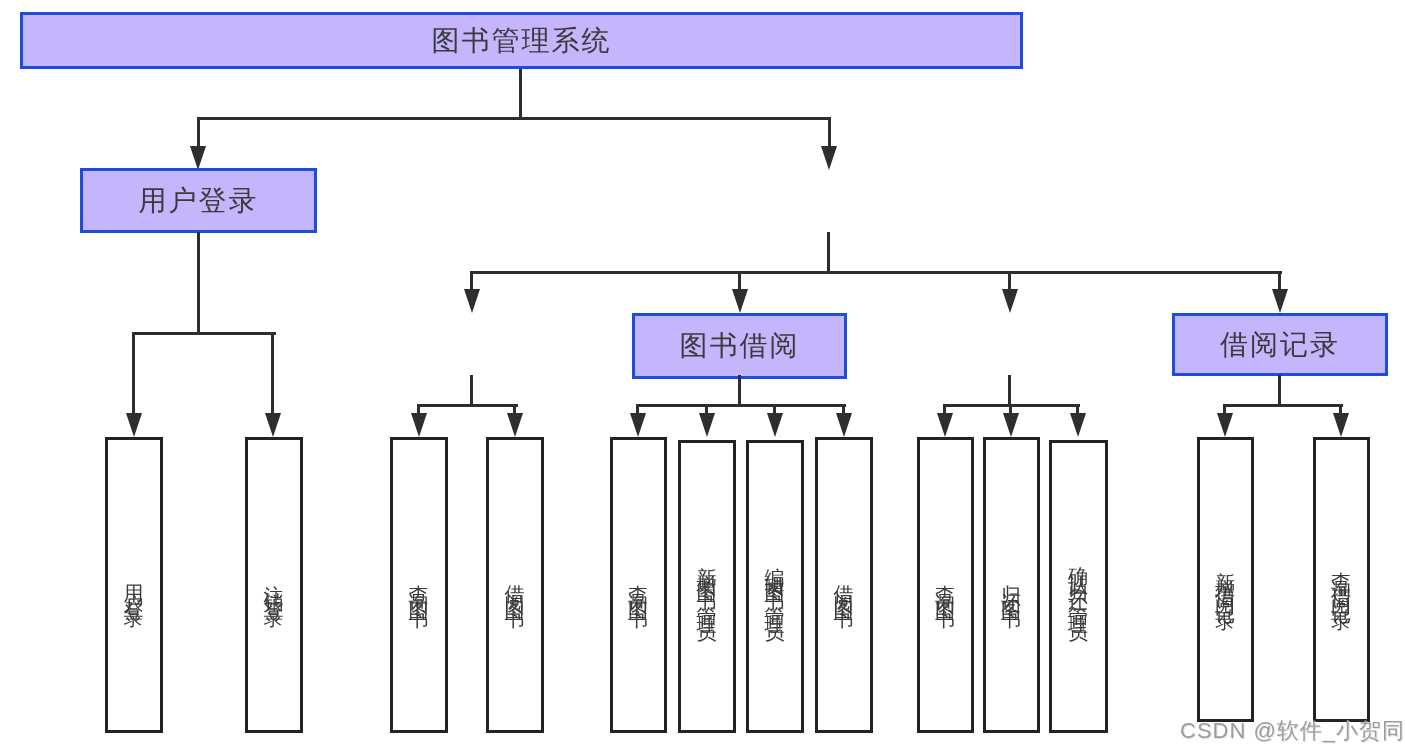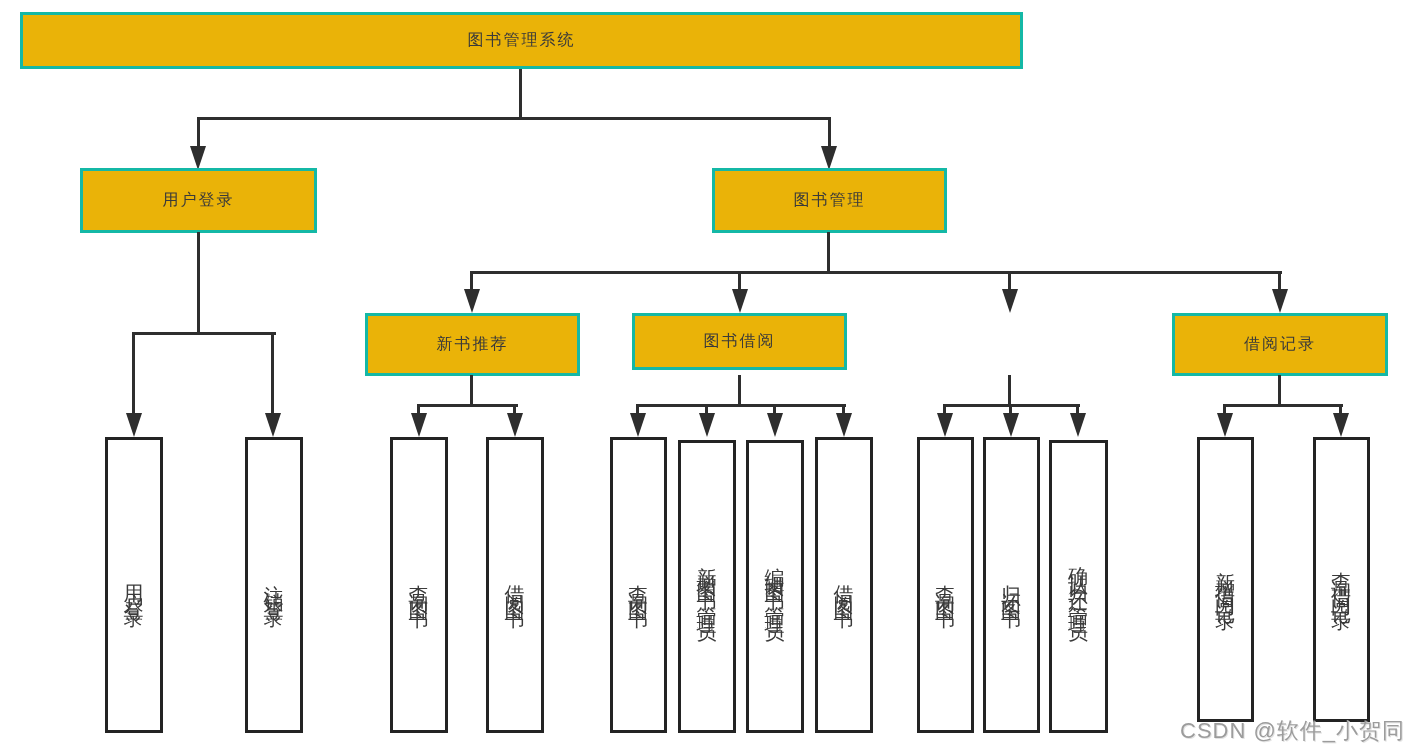--- a/index.html
+++ b/index.html
@@ -13,26 +13,26 @@
     position: relative;
     width: 1405px;
     height: 747px;
     background: var(--bg);
     font-family: "Liberation Sans", sans-serif;
     overflow: hidden;
   }
   .node {
     position: absolute;
     box-sizing: border-box;
-    border: 3px solid #14b8a6;
-    background: #eab308;
+    border: 3px solid #1d4ed8;
+    background: #c4b5fd;
     display: flex;
     align-items: center;
     justify-content: center;
-    font-size: 16px;
+    font-size: 28px;
     letter-spacing: 2px;
     color: var(--text);
   }
   .vnode {
     position: absolute;
     box-sizing: border-box;
     border: 3px solid #232323;
     background: #fff;
     display: flex;
     align-items: center;
@@ -80,46 +80,40 @@
   <div class="vl" style="left:519px;top:69px;height:49px;"></div>
   <div class="hl" style="left:197px;top:117px;width:634px;"></div>
   <div class="vl" style="left:197px;top:119px;height:29px;"></div>
   <div class="vl" style="left:828px;top:119px;height:29px;"></div>
   <div class="arr" style="left:190px;top:146px;"></div>
   <div class="arr" style="left:821px;top:146px;"></div>
 
   <div class="node" style="left:80px;top:168px;width:237px;height:65px;">
     <span>用户登录</span>
   </div>
-  <div class="node" style="left:712px;top:168px;width:235px;height:65px;">
-    <span>图书管理</span>
-  </div>
 
   <div class="vl" style="left:197px;top:232px;height:103px;"></div>
   <div class="hl" style="left:132px;top:332px;width:144px;"></div>
   <div class="vl" style="left:132px;top:334px;height:79px;"></div>
   <div class="vl" style="left:271px;top:334px;height:79px;"></div>
   <div class="arr" style="left:126px;top:413px;"></div>
   <div class="arr" style="left:265px;top:413px;"></div>
 
   <div class="vl" style="left:827px;top:232px;height:42px;"></div>
   <div class="hl" style="left:470px;top:271px;width:812px;"></div>
   <div class="vl" style="left:470px;top:273px;height:16px;"></div>
   <div class="vl" style="left:738px;top:273px;height:16px;"></div>
   <div class="vl" style="left:1008px;top:273px;height:16px;"></div>
   <div class="vl" style="left:1278px;top:273px;height:16px;"></div>
   <div class="arr" style="left:464px;top:289px;"></div>
   <div class="arr" style="left:732px;top:289px;"></div>
   <div class="arr" style="left:1002px;top:289px;"></div>
   <div class="arr" style="left:1272px;top:289px;"></div>
 
-  <div class="node" style="left:365px;top:313px;width:215px;height:63px;">
-    <span>新书推荐</span>
-  </div>
-  <div class="node" style="left:632px;top:313px;width:215px;height:57px;">
+  <div class="node" style="left:632px;top:313px;width:215px;height:66px;">
     <span>图书借阅</span>
   </div>
   <div class="node" style="left:1172px;top:313px;width:216px;height:63px;">
     <span>借阅记录</span>
   </div>
 
   <div class="vl" style="left:470px;top:375px;height:32px;"></div>
   <div class="hl" style="left:417px;top:404px;width:101px;"></div>
   <div class="vl" style="left:417px;top:406px;height:9px;"></div>
   <div class="vl" style="left:513px;top:406px;height:9px;"></div>

